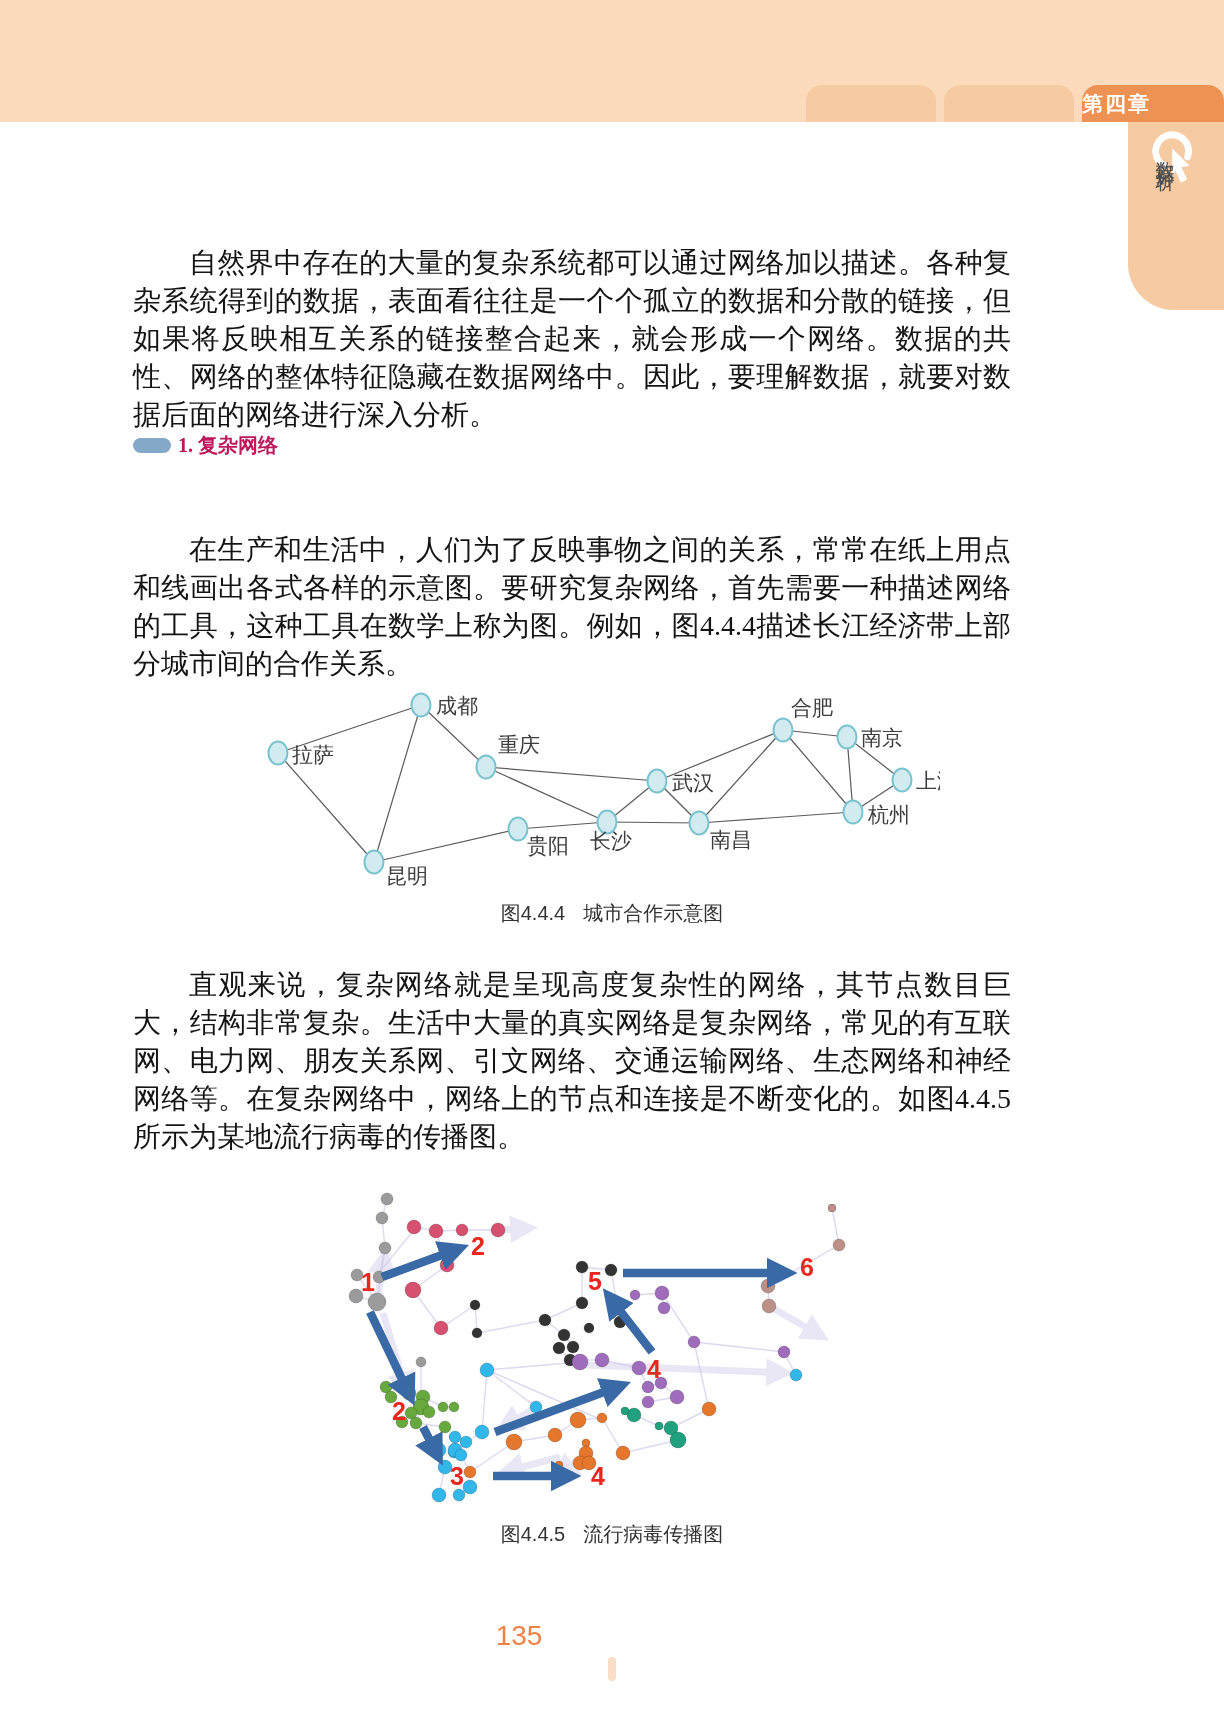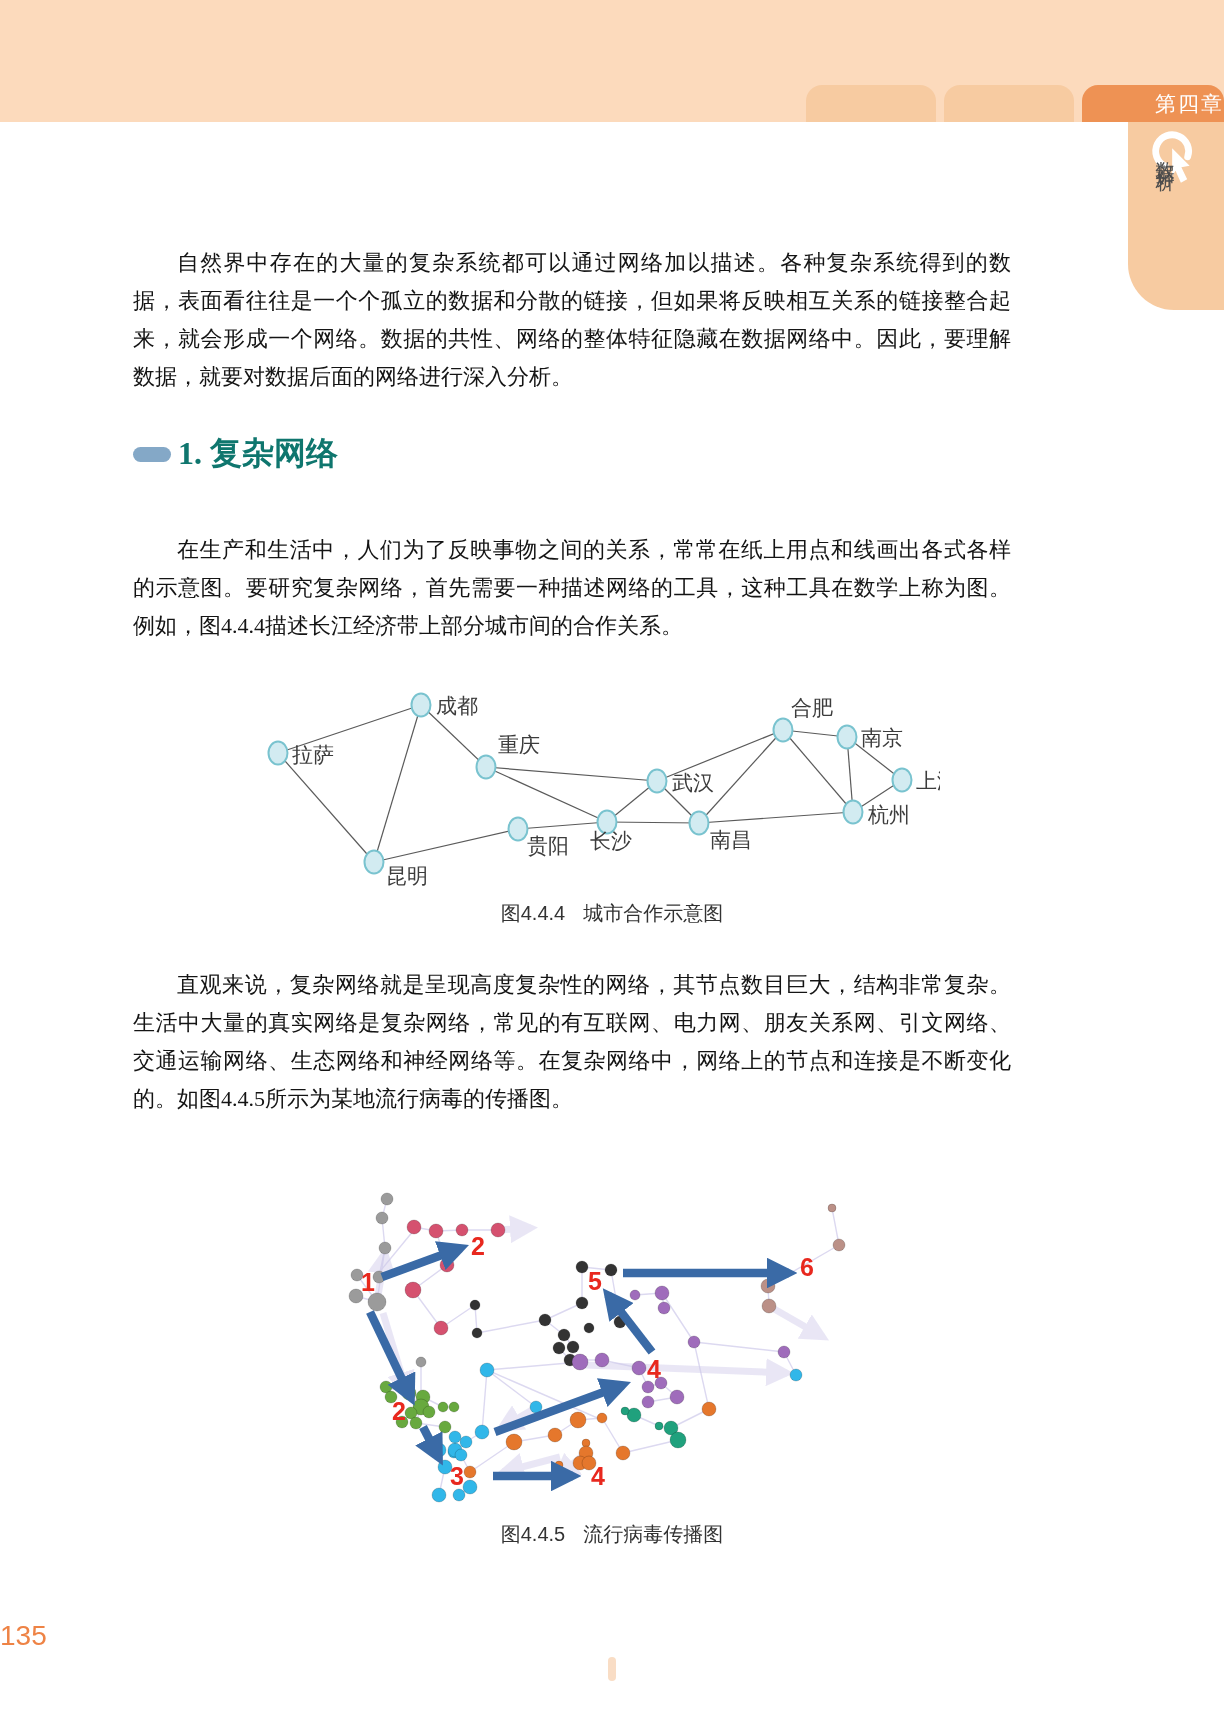--- a/index.html
+++ b/index.html
@@ -4,49 +4,49 @@
 <style>
   html,body{margin:0;padding:0;background:#ffffff;}
   .page{position:relative;width:1224px;height:1717px;background:#ffffff;overflow:hidden;
         font-family:"Liberation Serif","DejaVu Serif",serif;color:#1c1c1c;}
   
   .top-band{position:absolute;left:0;top:0;width:1224px;height:122px;background:#fcdabc;}
   .tab{position:absolute;top:85px;height:37px;border-radius:16px 16px 0 0;background:#f7cba1;}
   .tab-1{left:806px;width:130px;}
   .tab-2{left:944px;width:130px;}
   .tab-active{left:1082px;width:142px;background:#ee9254;color:#ffffff;
-              font-family:"Liberation Sans","DejaVu Sans",sans-serif;font-weight:normal;
-              font-size:21px;text-align:right;line-height:37px;letter-spacing:2px;}
+              font-family:"Liberation Sans","DejaVu Sans",sans-serif;font-weight:bold;
+              font-size:21px;text-align:left;line-height:37px;letter-spacing:2px;}
   .side-panel{position:absolute;right:0;top:122px;width:96px;height:188px;background:#f7cba1;
               border-radius:0 0 0 46px;}
   .cursor-icon{position:absolute;left:18px;top:4px;}
   .side-vert{position:absolute;left:24px;top:24px;writing-mode:vertical-rl;
              font-family:"Liberation Sans","DejaVu Sans",sans-serif;font-size:19px;
              color:#4c4c4c;letter-spacing:4px;}
   
   .sec-title{position:absolute;left:133px;top:172px;margin:0;
              font-family:"Liberation Sans","DejaVu Sans",sans-serif;
              font-size:31px;font-weight:bold;color:#1a1a1a;}
   .sec-title .num{margin-right:26px;}
-  .body-p{position:absolute;left:133px;width:878px;margin:0;font-size:22px;
+  .body-p{position:absolute;left:133px;width:878px;margin:0;font-size:28px;
           line-height:38px;text-align:justify;text-indent:2em;color:#141414;}
   .p1{top:244px;} .p2{top:487px;margin-top:44px;} .p3{top:966px;}
   .subhead{position:absolute;left:133px;top:432px;display:flex;align-items:center;}
   .pill{display:inline-block;width:38px;height:15px;border-radius:8px;background:#84a8c7;margin-right:7px;}
-  .subhead-text{font-size:32px;font-weight:bold;color:#0f766e;}
+  .subhead-text{font-size:20px;font-weight:bold;color:#be185d;}
   .figure{position:absolute;}
   .fig1{left:240px;top:630px;}
   .fig2{left:295px;top:1085px;}
   .caption{position:absolute;left:0;width:1224px;text-align:center;
            font-family:"Liberation Sans","DejaVu Sans",sans-serif;
            font-size:20px;color:#333333;}
   .cap1{top:900px;} .cap2{top:1521px;}
   .caption .cap-no{margin-right:18px;}
   
-  .footer-num{position:absolute;left:0;top:1620px;width:1038px;text-align:left;
+  .footer-num{position:absolute;left:0;top:1620px;width:1038px;text-align:center;
               font-family:"Liberation Sans","DejaVu Sans",sans-serif;
               font-size:28px;color:#ee8345;}
   .footer-bar{position:absolute;left:608px;top:1657px;width:8px;height:24px;
               border-radius:4px;background:#f9ddc5;}
 </style>
 </head>
 <body>
 
 <div class="page">
 

